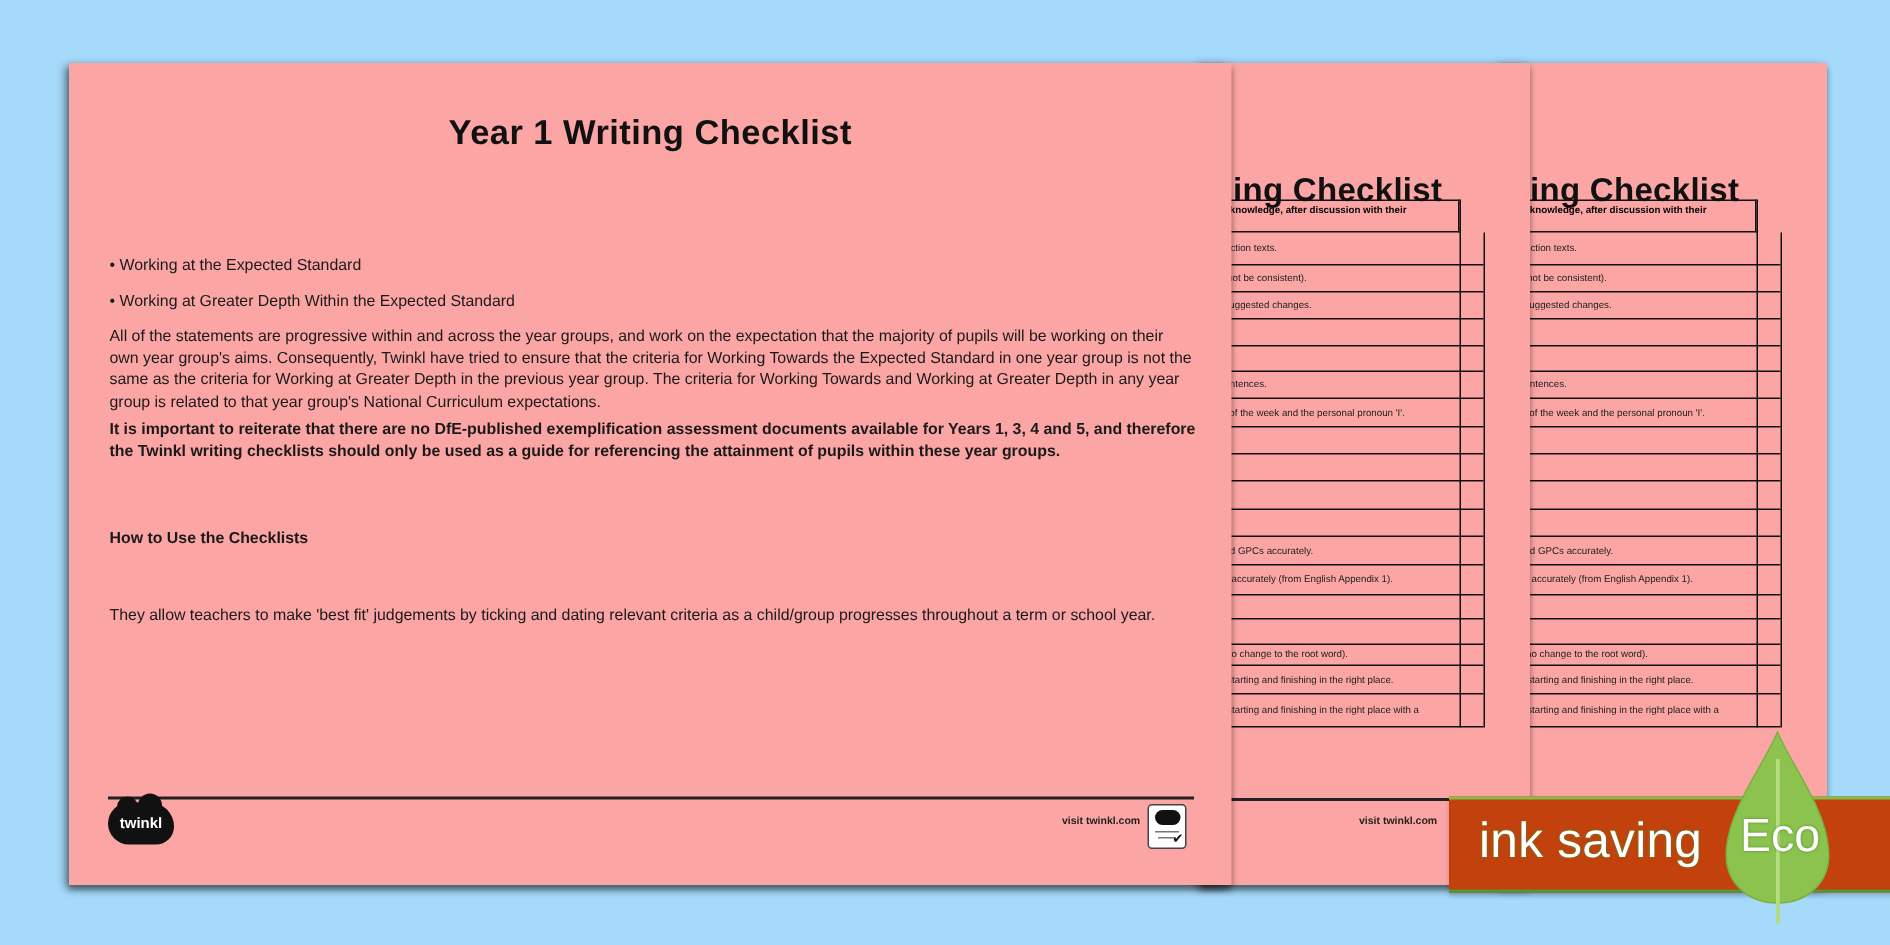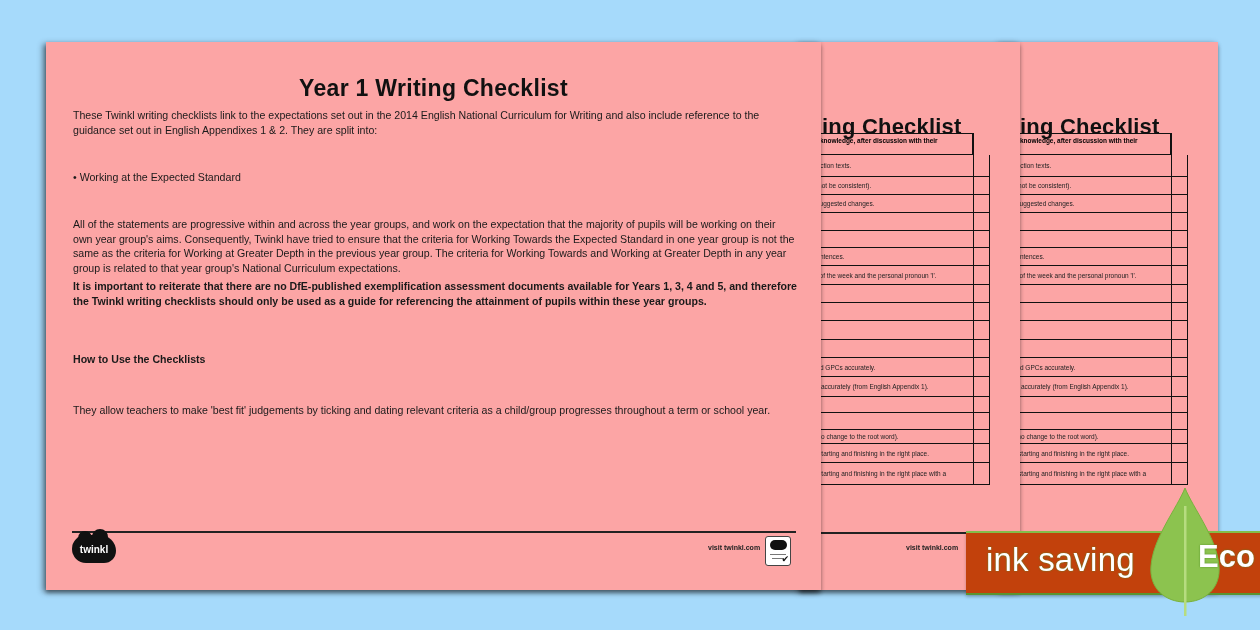--- a/index.html
+++ b/index.html
@@ -69,23 +69,22 @@
     box-shadow: 0 2px 3px rgba(0,0,0,0.2);
   }
   .eco-text {
     position: absolute; left: 20px; top: 8px; font-size: 33px; color: #fff; letter-spacing: 0.2px;
     text-shadow: 0 0 2px #4e8a26;
   }
   .eco-drop {
     position: absolute; left: 1147px; top: 486px; width: 76px; height: 130px;
   }
   .eco-label {
-    position: absolute; left: 1160px; top: 539px; font-size: 31px; font-weight: bold; color: #fff;
+    position: absolute; left: 1160px; top: 539px; font-size: 31px; font-weight: normal; color: #fff;
     text-shadow: 0 0 2px #4e8a26;
-    margin-left: 38px;
   }
 </style>
 </head>
 <body>
 
 <div class="page" id="page3">
   <div class="page-side-title">ing Checklist</div>
   <div class="grid" id="grid3">
       <div class="grid-header" style="left: 0px; top: 91px; width: 171px; height: 22px;">their knowledge, after discussion with their</div>
       <div class="grid-row" style="top: 113px; height: 22px; width: 187px;">non-fiction texts.</div>
@@ -177,24 +176,22 @@
   <div class="page-footer-rule" style="left:0; width:200px; top:490px;"></div>
   <div class="visit-text" style="left:106px; top:502px;">visit twinkl.com</div>
   <div class="quality-badge" style="left:166px; top:495px;">
     <div class="qb-cloud"></div>
   </div>
 </div>
 
 <div class="page" id="page1">
   <h1 class="title">Year 1 Writing Checklist</h1>
 
-  <div class="body-text" style="top:66px;">
-    <p>These Twinkl writing checklists link to the expectations set out in the 2014 English National Curriculum for Writing and also include reference to the guidance set out in English Appendixes 1 &amp; 2. They are split into:</p>
-  </div>
   <div class="body-text" style="top:128px;">• Working at the Expected Standard</div>
+  <div class="body-text" style="top:152px;">• Working at Greater Depth Within the Expected Standard</div>
 
   <div class="body-text" style="top:175px;">All of the statements are progressive within and across the year groups, and work on the expectation that the majority of pupils will be working on their own year group's aims. Consequently, Twinkl have tried to ensure that the criteria for Working Towards the Expected Standard in one year group is not the same as the criteria for Working at Greater Depth in the previous year group. The criteria for Working Towards and Working at Greater Depth in any year group is related to that year group's National Curriculum expectations.</div>
   <div class="body-text bold" style="top:237px;">It is important to reiterate that there are no DfE-published exemplification assessment documents available for Years 1, 3, 4 and 5, and therefore the Twinkl writing checklists should only be used as a guide for referencing the attainment of pupils within these year groups.</div>
   <div class="body-text bold" style="top:310px;">How to Use the Checklists</div>
   <div class="body-text" style="top:361px;">They allow teachers to make 'best fit' judgements by ticking and dating relevant criteria as a child/group progresses throughout a term or school year.</div>
 
   <div class="page-footer-rule" style="left:26px; width:724px; top:489px;"></div>
   <div class="twinkl-logo">
       <span>twinkl</span>
     </div>

